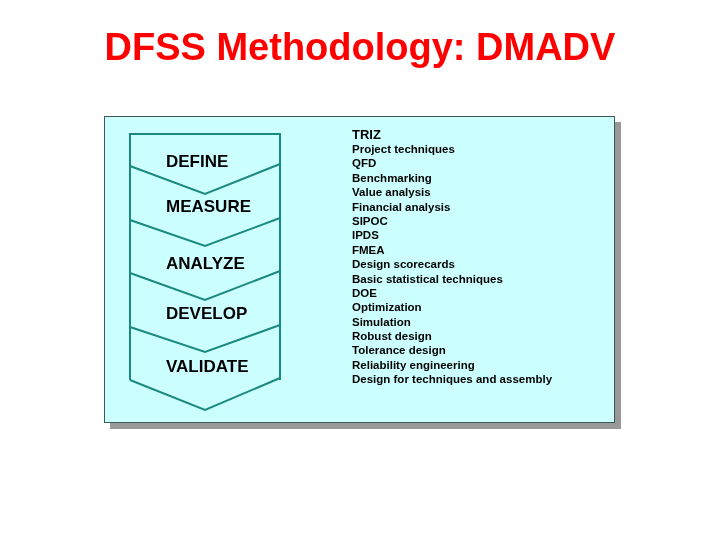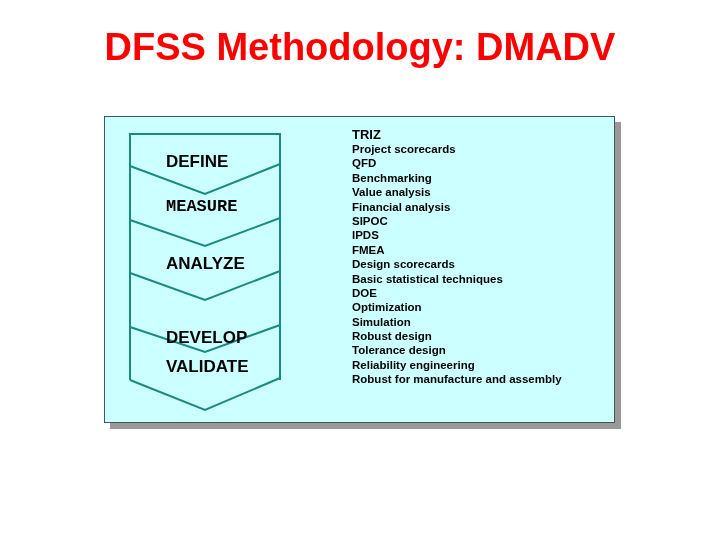--- a/index.html
+++ b/index.html
@@ -99,39 +99,39 @@
 
     <path d="M130 166 L205 194 L280 164"></path>
     <path d="M130 220 L205 246 L280 218"></path>
     <path d="M130 273 L205 300 L280 271"></path>
     <path d="M130 327 L205 352 L280 325"></path>
     <path d="M130 380 L205 410 L280 378"></path>
   </g>
 </svg>
 
 <div class="phase-label" style="top:152px;">DEFINE</div>
-<div class="phase-label" style="top:197px;font-family:Liberation Mono, monospace;">MEASURE</div>
+<div class="phase-label" style="top:197px;">MEASURE</div>
 <div class="phase-label" style="top:254px;">ANALYZE</div>
-<div class="phase-label" style="top:304px;margin-top:24px;">DEVELOP</div>
+<div class="phase-label" style="top:304px;">DEVELOP</div>
 <div class="phase-label" style="top:357px;">VALIDATE</div>
 
 <div class="tools">
   <div class="tools-heading">TRIZ</div>
   <ul class="tools-list">
-    <li>Project scorecards</li>
+    <li>Project techniques</li>
     <li>QFD</li>
     <li>Benchmarking</li>
     <li>Value analysis</li>
     <li>Financial analysis</li>
     <li>SIPOC</li>
     <li>IPDS</li>
     <li>FMEA</li>
     <li>Design scorecards</li>
     <li>Basic statistical techniques</li>
     <li>DOE</li>
     <li>Optimization</li>
     <li>Simulation</li>
     <li>Robust design</li>
     <li>Tolerance design</li>
     <li>Reliability engineering</li>
-    <li>Robust for manufacture and assembly</li>
+    <li>Design for techniques and assembly</li>
   </ul>
 </div>
 
 </body></html>

